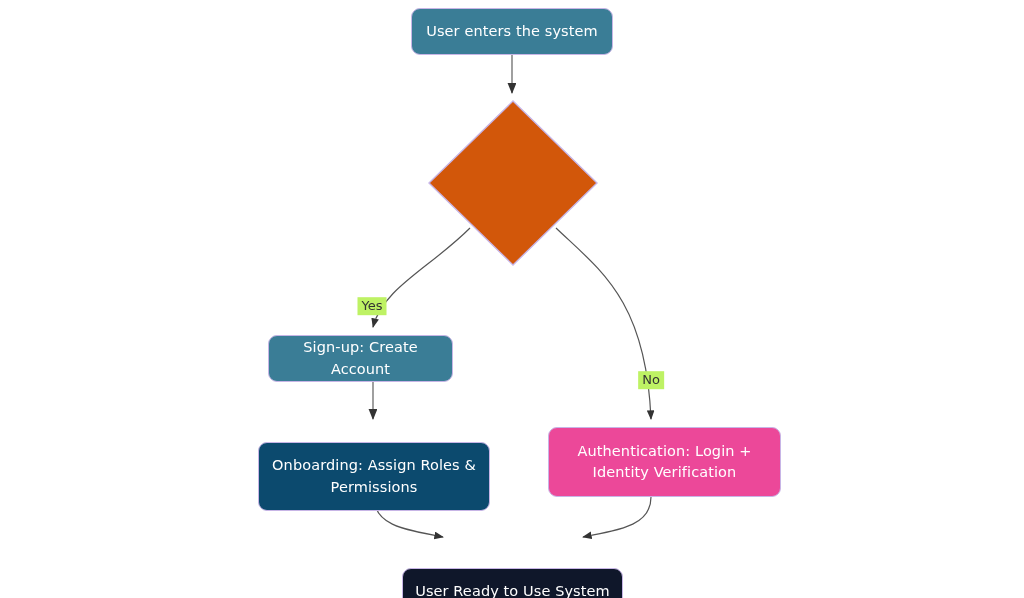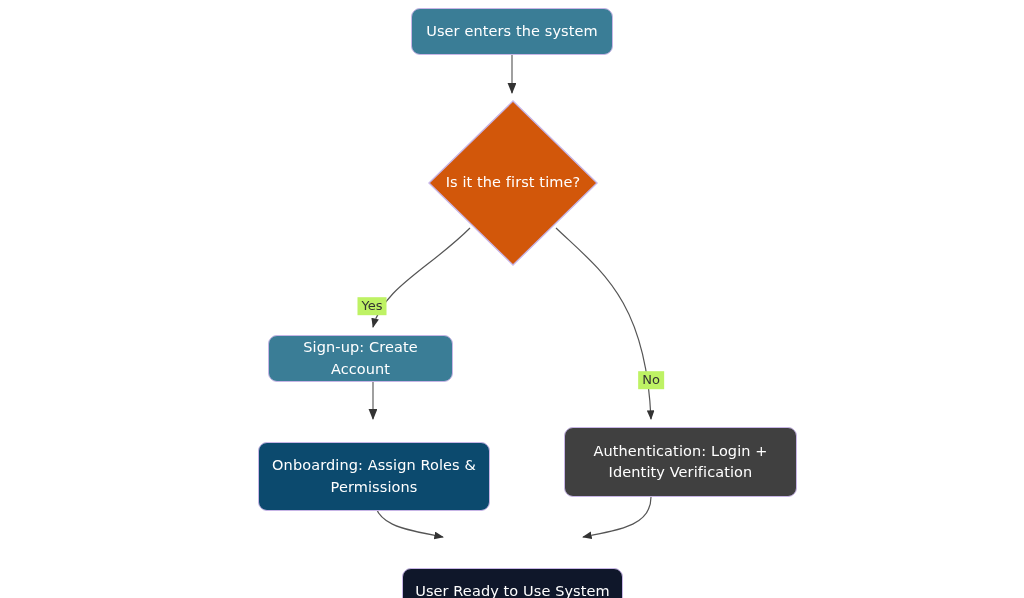--- a/index.html
+++ b/index.html
@@ -101,33 +101,32 @@
   </svg>
 
   <div class="node node-rect" style="left:411px; top:8px; width:202px; height:47px; background:#3a7d96;">
     <span class="node-label">User enters the system</span>
   </div>
 
   <div class="node node-diamond" style="left:428px; top:100px; width:170px; height:166px;">
     <svg class="diamond-shape" viewBox="0 0 170 166" preserveAspectRatio="none" xmlns="http://www.w3.org/2000/svg">
       <polygon points="85,1 169,83 85,165 1,83" fill="#d2570a" stroke="#c7b5e6" stroke-width="1.4"></polygon>
     </svg>
-    <span class="diamond-text">Is it the first time?</span>
   </div>
 
   <div class="node node-rect" style="left:268px; top:335px; width:185px; height:47px; background:#3a7d96;">
     <span class="node-label">Sign-up: Create Account</span>
   </div>
 
   <div class="node node-rect" style="left:258px; top:442px; width:232px; height:69px; background:#0c4a6e;">
     <span class="node-label">Onboarding: Assign Roles &amp;
 Permissions</span>
   </div>
 
-  <div class="node node-rect" style="left:564px; top:427px; width:233px; height:70px; background:#404040;">
+  <div class="node node-rect" style="left:548px; top:427px; width:233px; height:70px; background:#ec4899;">
     <span class="node-label">Authentication: Login +
 Identity Verification</span>
   </div>
 
   <div class="node node-rect" style="left:402px; top:568px; width:221px; height:47px; background:#0f172a;">
     <span class="node-label">User Ready to Use System</span>
   </div>
 
   <div class="edge-label" style="left:372px; top:298px;">Yes</div>
 

